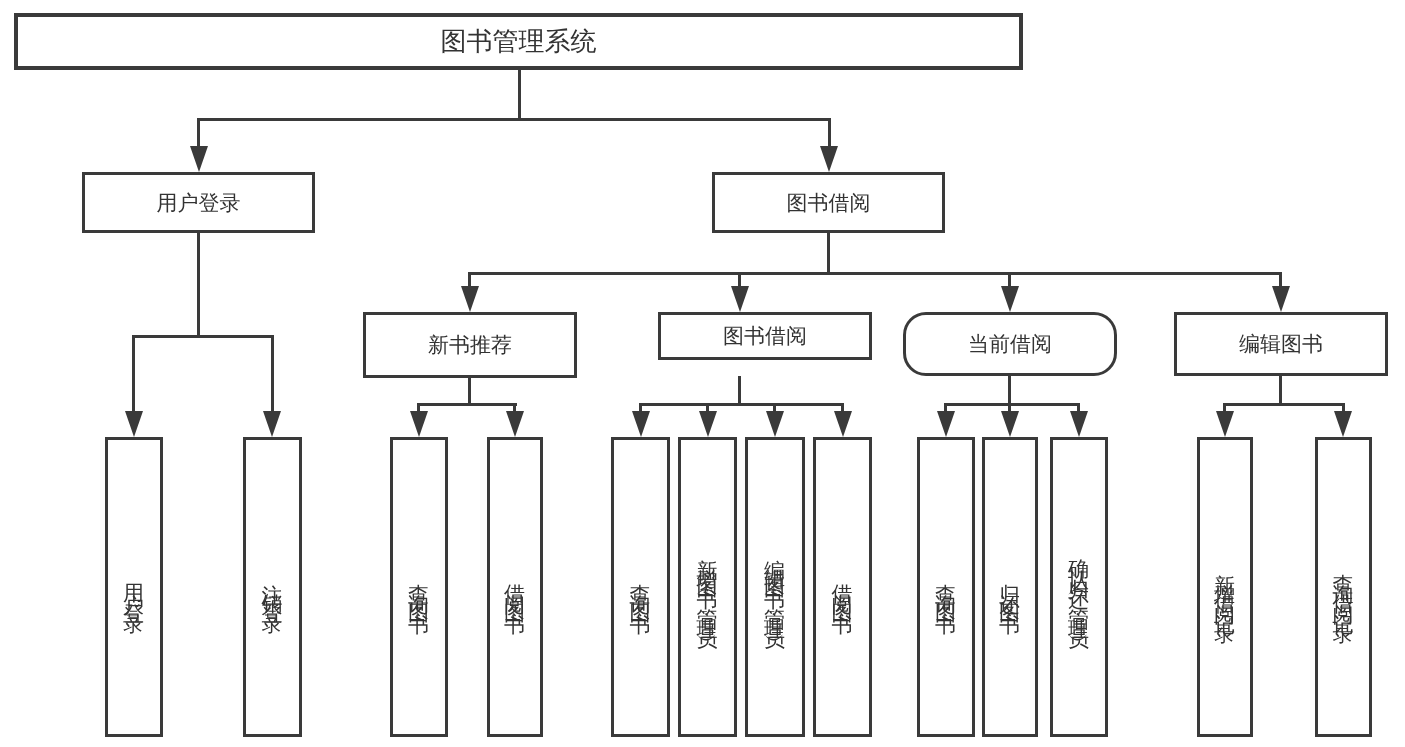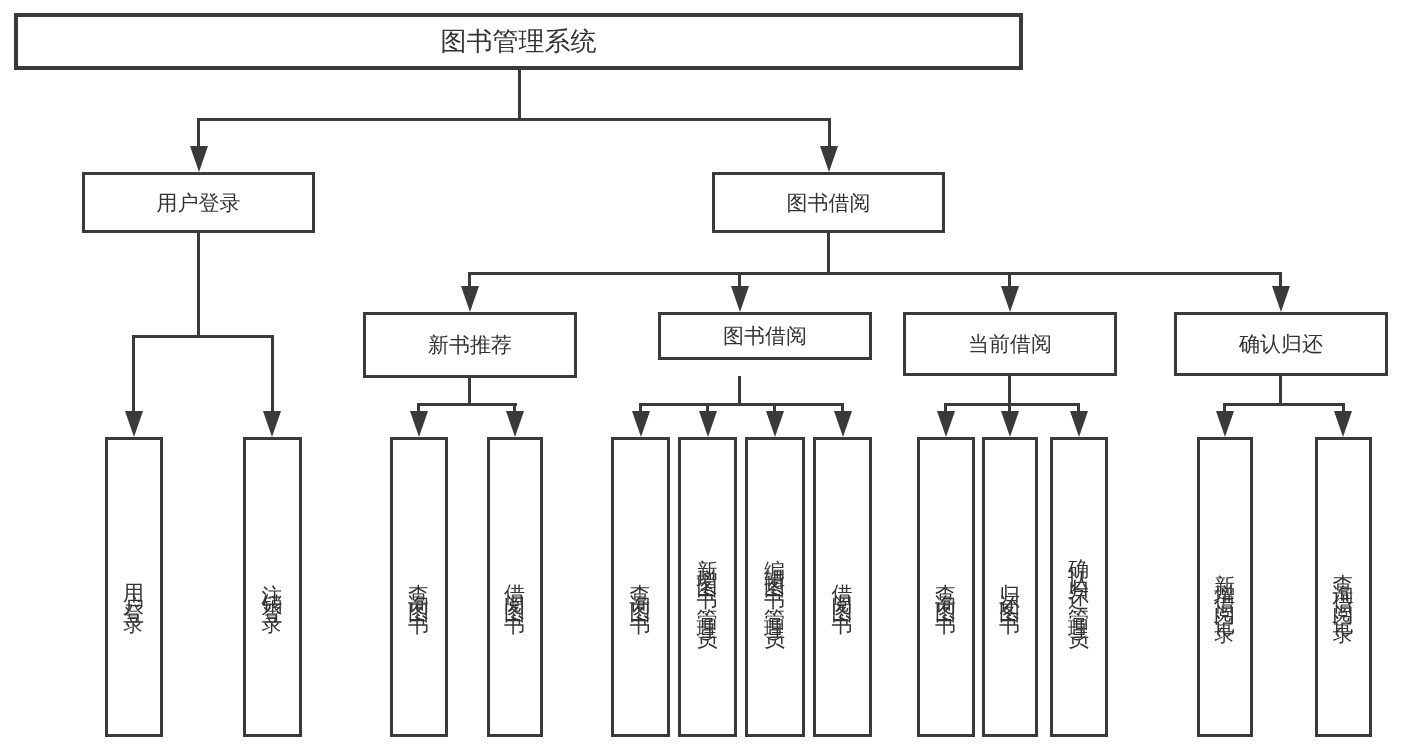--- a/index.html
+++ b/index.html
@@ -90,25 +90,25 @@
   <div class="arrow" style="left:731px;top:286px;"></div>
   <div class="arrow" style="left:1001px;top:286px;"></div>
   <div class="arrow" style="left:1272px;top:286px;"></div>
 
   <div class="box" style="left:363px;top:312px;width:214px;height:66px;">
     <span>新书推荐</span>
   </div>
   <div class="box" style="left:658px;top:312px;width:214px;height:48px;">
     <span>图书借阅</span>
   </div>
-  <div class="box" style="left:903px;top:312px;width:214px;height:64px;">
+  <div class="box" style="left:903px;top:312px;width:214px;height:64px;border-radius:23px;">
     <span>当前借阅</span>
   </div>
   <div class="box" style="left:1174px;top:312px;width:214px;height:64px;">
-    <span>确认归还</span>
+    <span>编辑图书</span>
   </div>
 
   <div class="vline" style="left:468px;top:376px;height:27px;"></div>
   <div class="hline" style="left:417px;top:403px;width:100px;"></div>
   <div class="vline" style="left:417px;top:403px;height:10px;"></div>
   <div class="vline" style="left:513px;top:403px;height:10px;"></div>
   <div class="arrow" style="left:410px;top:411px;"></div>
   <div class="arrow" style="left:506px;top:411px;"></div>
 
   <div class="vline" style="left:738px;top:376px;height:27px;"></div>

